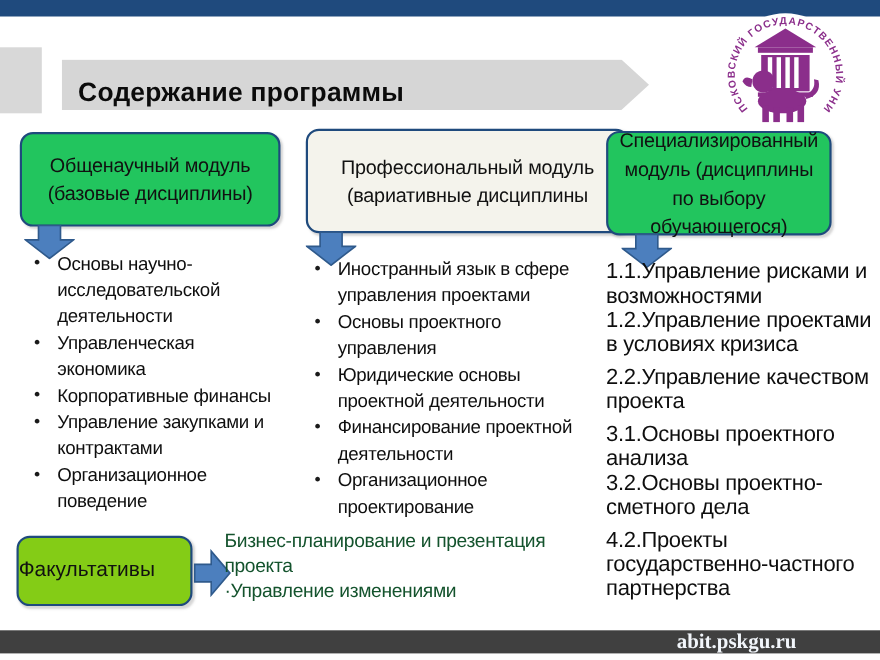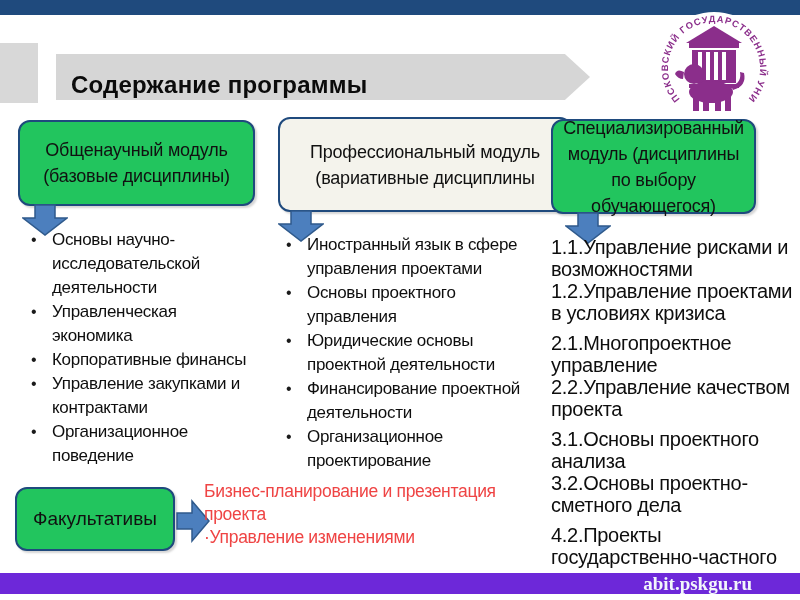--- a/index.html
+++ b/index.html
@@ -2,23 +2,23 @@
 <html><head>
 <meta charset="utf-8">
 <style>
   html,body { margin:0; padding:0; background:#e8e8e8; }
   .slide {
     position:relative; width:800px; height:600px; background:#ffffff;
     font-family:"Liberation Sans", sans-serif; overflow:hidden; margin:0 auto;
   }
   .top-bar { position:absolute; left:0; top:0; width:800px; height:15px; background:#1F4A7D; }
   .bottom-bar {
-    position:absolute; left:0; top:573px; width:800px; height:21px; background:#6d28d9;
+    position:absolute; left:0; top:573px; width:800px; height:21px; background:#404040;
     color:#f2f6fb; font-family:"Liberation Serif", serif; font-size:19px; font-weight:600;
-    text-align:right; line-height:21px; padding-right:48px; box-sizing:border-box;
+    text-align:right; line-height:21px; padding-right:76px; box-sizing:border-box;
   }
   .title-square { position:absolute; left:0; top:43px; width:38px; height:60px; background:#D8D8D8; }
   .title-banner {
     position:absolute; left:56px; top:42px; width:534px; height:46px; background:#D6D6D6;
     clip-path:polygon(0 0, 95.3% 0, 100% 50%, 95.3% 100%, 0 100%);
     margin-top:12px;
   }
   .title-banner h1 {
     margin:0; padding-left:15px; font-size:24px; font-weight:bold; color:#0b0b0b;
     line-height:61px; letter-spacing:0.2px;
@@ -30,22 +30,22 @@
     background:#22c55e; display:flex; align-items:center; justify-content:center;
     text-align:center; padding:4px 8px;
     box-shadow:2px 2px 2px rgba(90,90,90,0.25);
   }
   .module-box .box-title { font-size:18px; line-height:26px; color:#111; letter-spacing:-0.2px; }
   .box-1 { left:18px;  top:120px; width:237px; height:86px; }
   .box-2 { left:278px; top:117px; width:294px; height:95px; background:#F4F3EC; }
   .box-3 { left:551px; top:119px; width:205px; height:95px; }
   .fac-box {
     position:absolute; left:15px; top:487px; width:160px; height:64px; box-sizing:border-box;
-    border:2px solid #1F4A7D; border-radius:12px; background:#22c55e;
-    display:flex; align-items:center; justify-content:center;
+    border:2px solid #1F4A7D; border-radius:12px; background:#84cc16;
+    display:flex; align-items:center; justify-content:flex-start;
     box-shadow:2px 2px 2px rgba(90,90,90,0.25);
   }
   .fac-box .box-title { font-size:19px; color:#111; }
 
   .arrow-down { position:absolute; }
   .a1 { left:22px;  top:204px; }
   .a2 { left:278px; top:210px; }
   .a3 { left:565px; top:212px; }
   .arrow-right { position:absolute; left:176px; top:499px; }
 
@@ -61,21 +61,21 @@
   .list-2 { left:283px; top:233px; width:250px; }
 
   .numbered-col {
     position:absolute; left:551px; top:236px; width:244px;
     font-size:20px; line-height:22px; color:#0e0e0e; letter-spacing:-0.3px;
   }
   .numbered-col .group { margin-bottom:8px; }
 
   .fac-list {
     position:absolute; left:204px; top:480px; width:305px;
-    font-size:17.5px; line-height:23px; color:#ef4444; letter-spacing:-0.3px;
+    font-size:17.5px; line-height:23px; color:#14532d; letter-spacing:-0.3px;
   }
 </style>
 </head>
 <body>
 
 <div class="slide">
 
   <div class="top-bar"></div>
 
   <div class="title-square"></div>
@@ -145,21 +145,20 @@
       <li>Финансирование проектной деятельности</li>
       <li>Организационное проектирование</li>
     </ul>
 
   <div class="numbered-col">
       <div class="group">
         <div>1.1.Управление рисками и возможностями</div>
         <div>1.2.Управление проектами в условиях кризиса</div>
       </div>
       <div class="group">
-        <div>2.1.Многопроектное управление</div>
         <div>2.2.Управление качеством проекта</div>
       </div>
       <div class="group">
         <div>3.1.Основы проектного анализа</div>
         <div>3.2.Основы проектно-сметного дела</div>
       </div>
       <div class="group">
         <div>4.2.Проекты государственно-частного партнерства</div>
       </div>
     </div>

